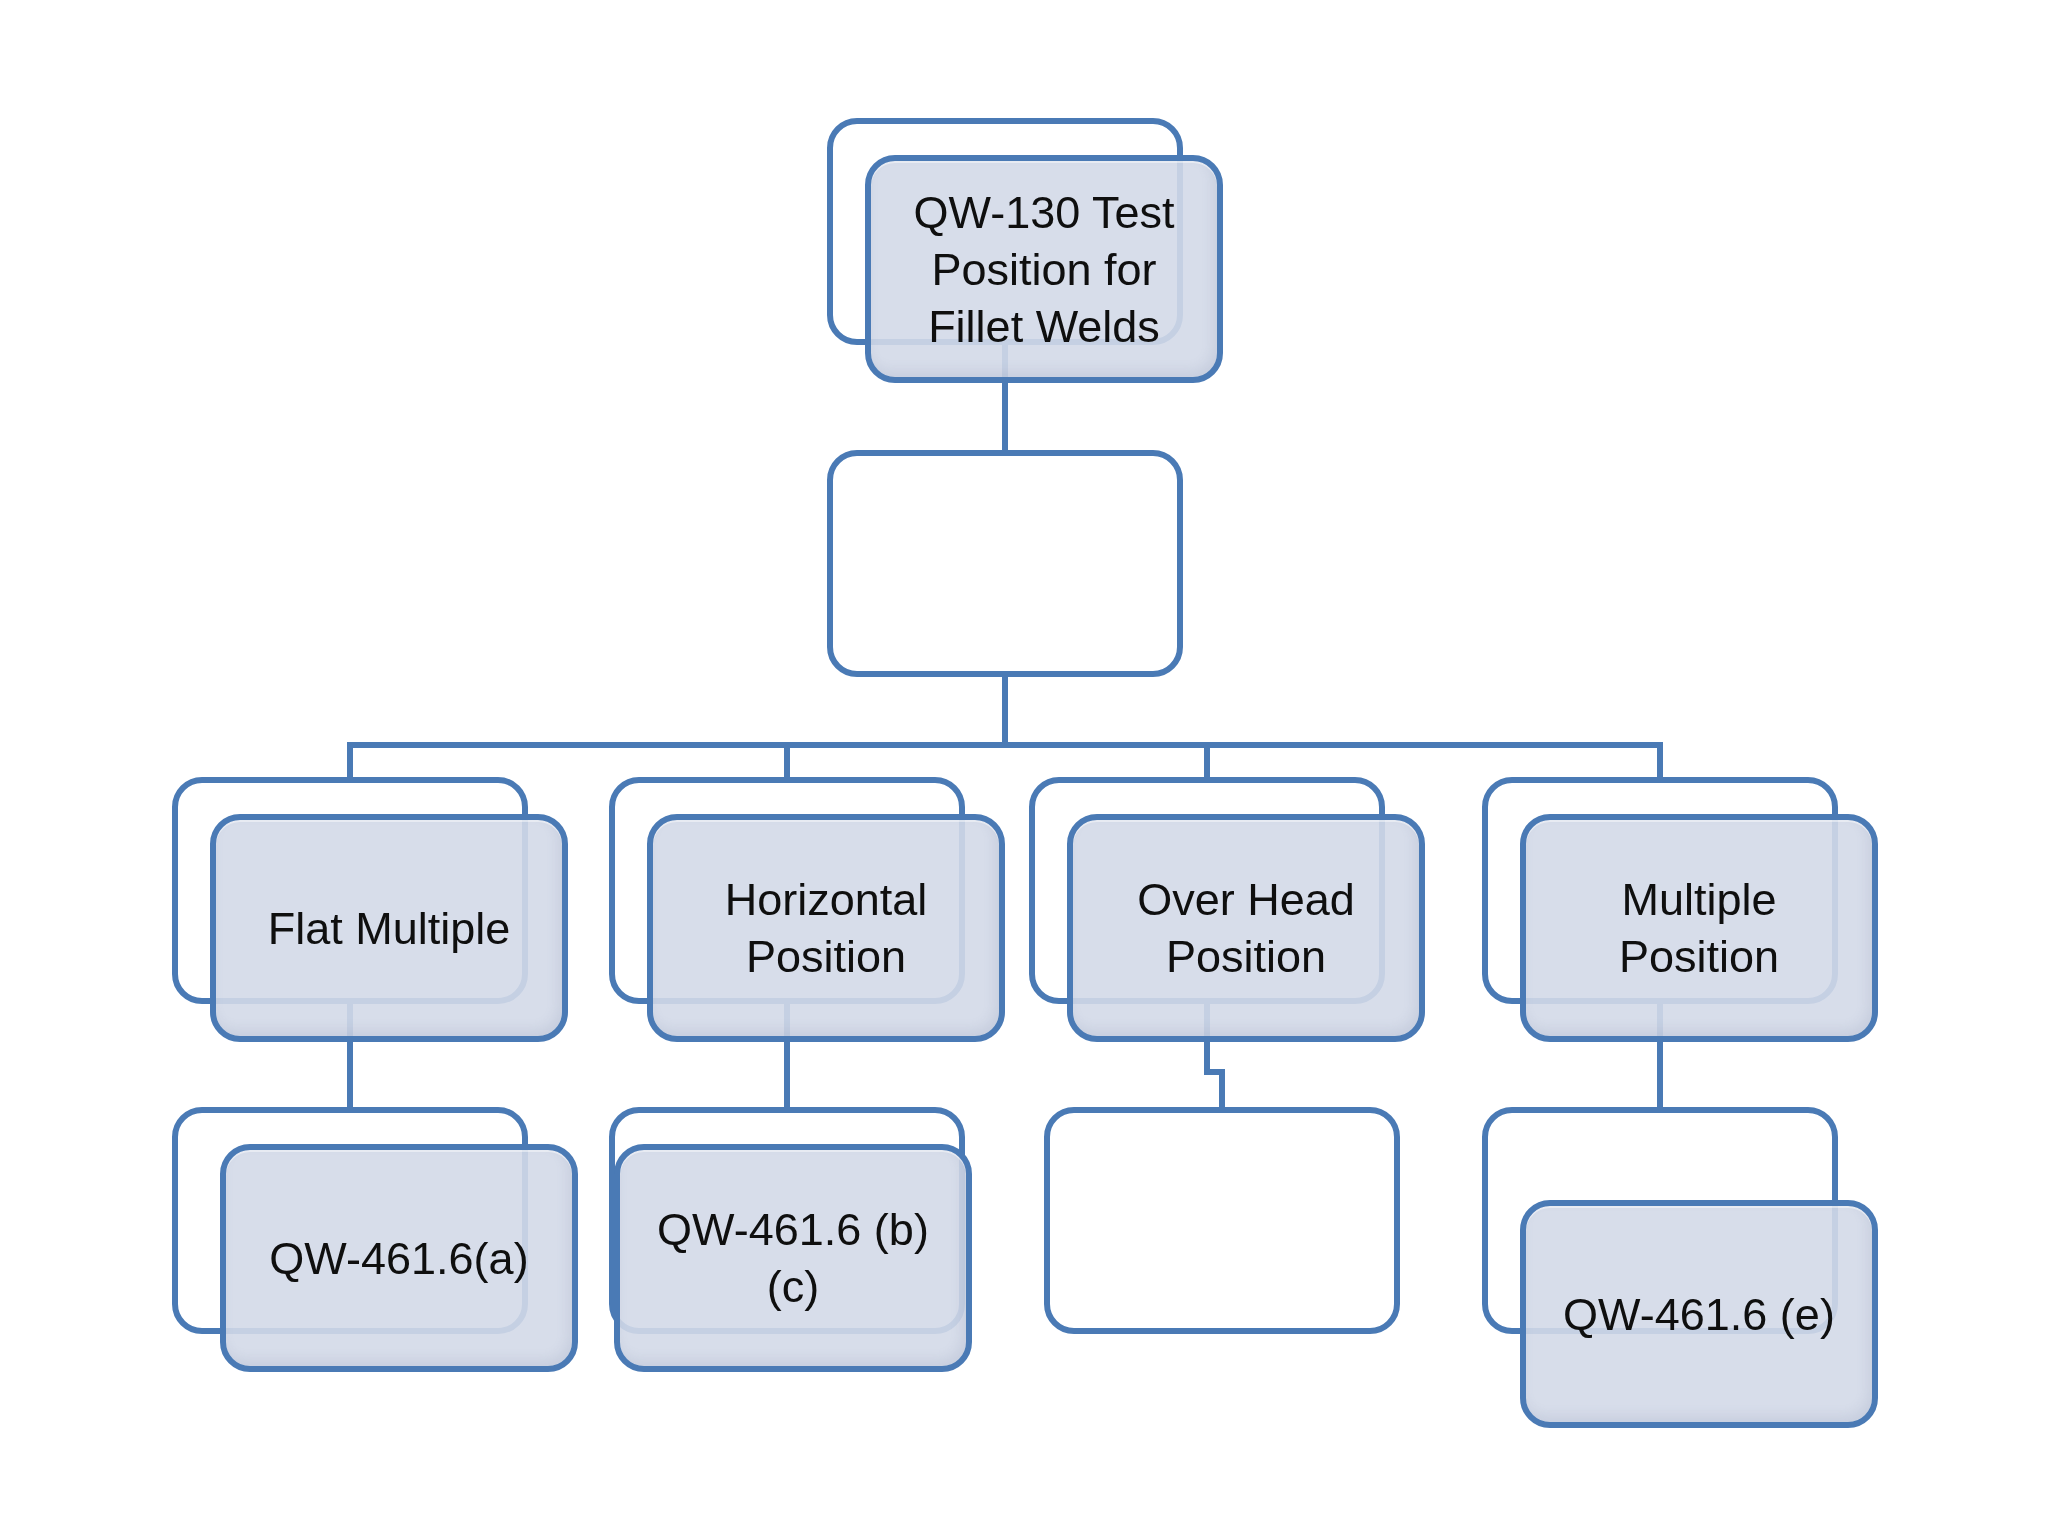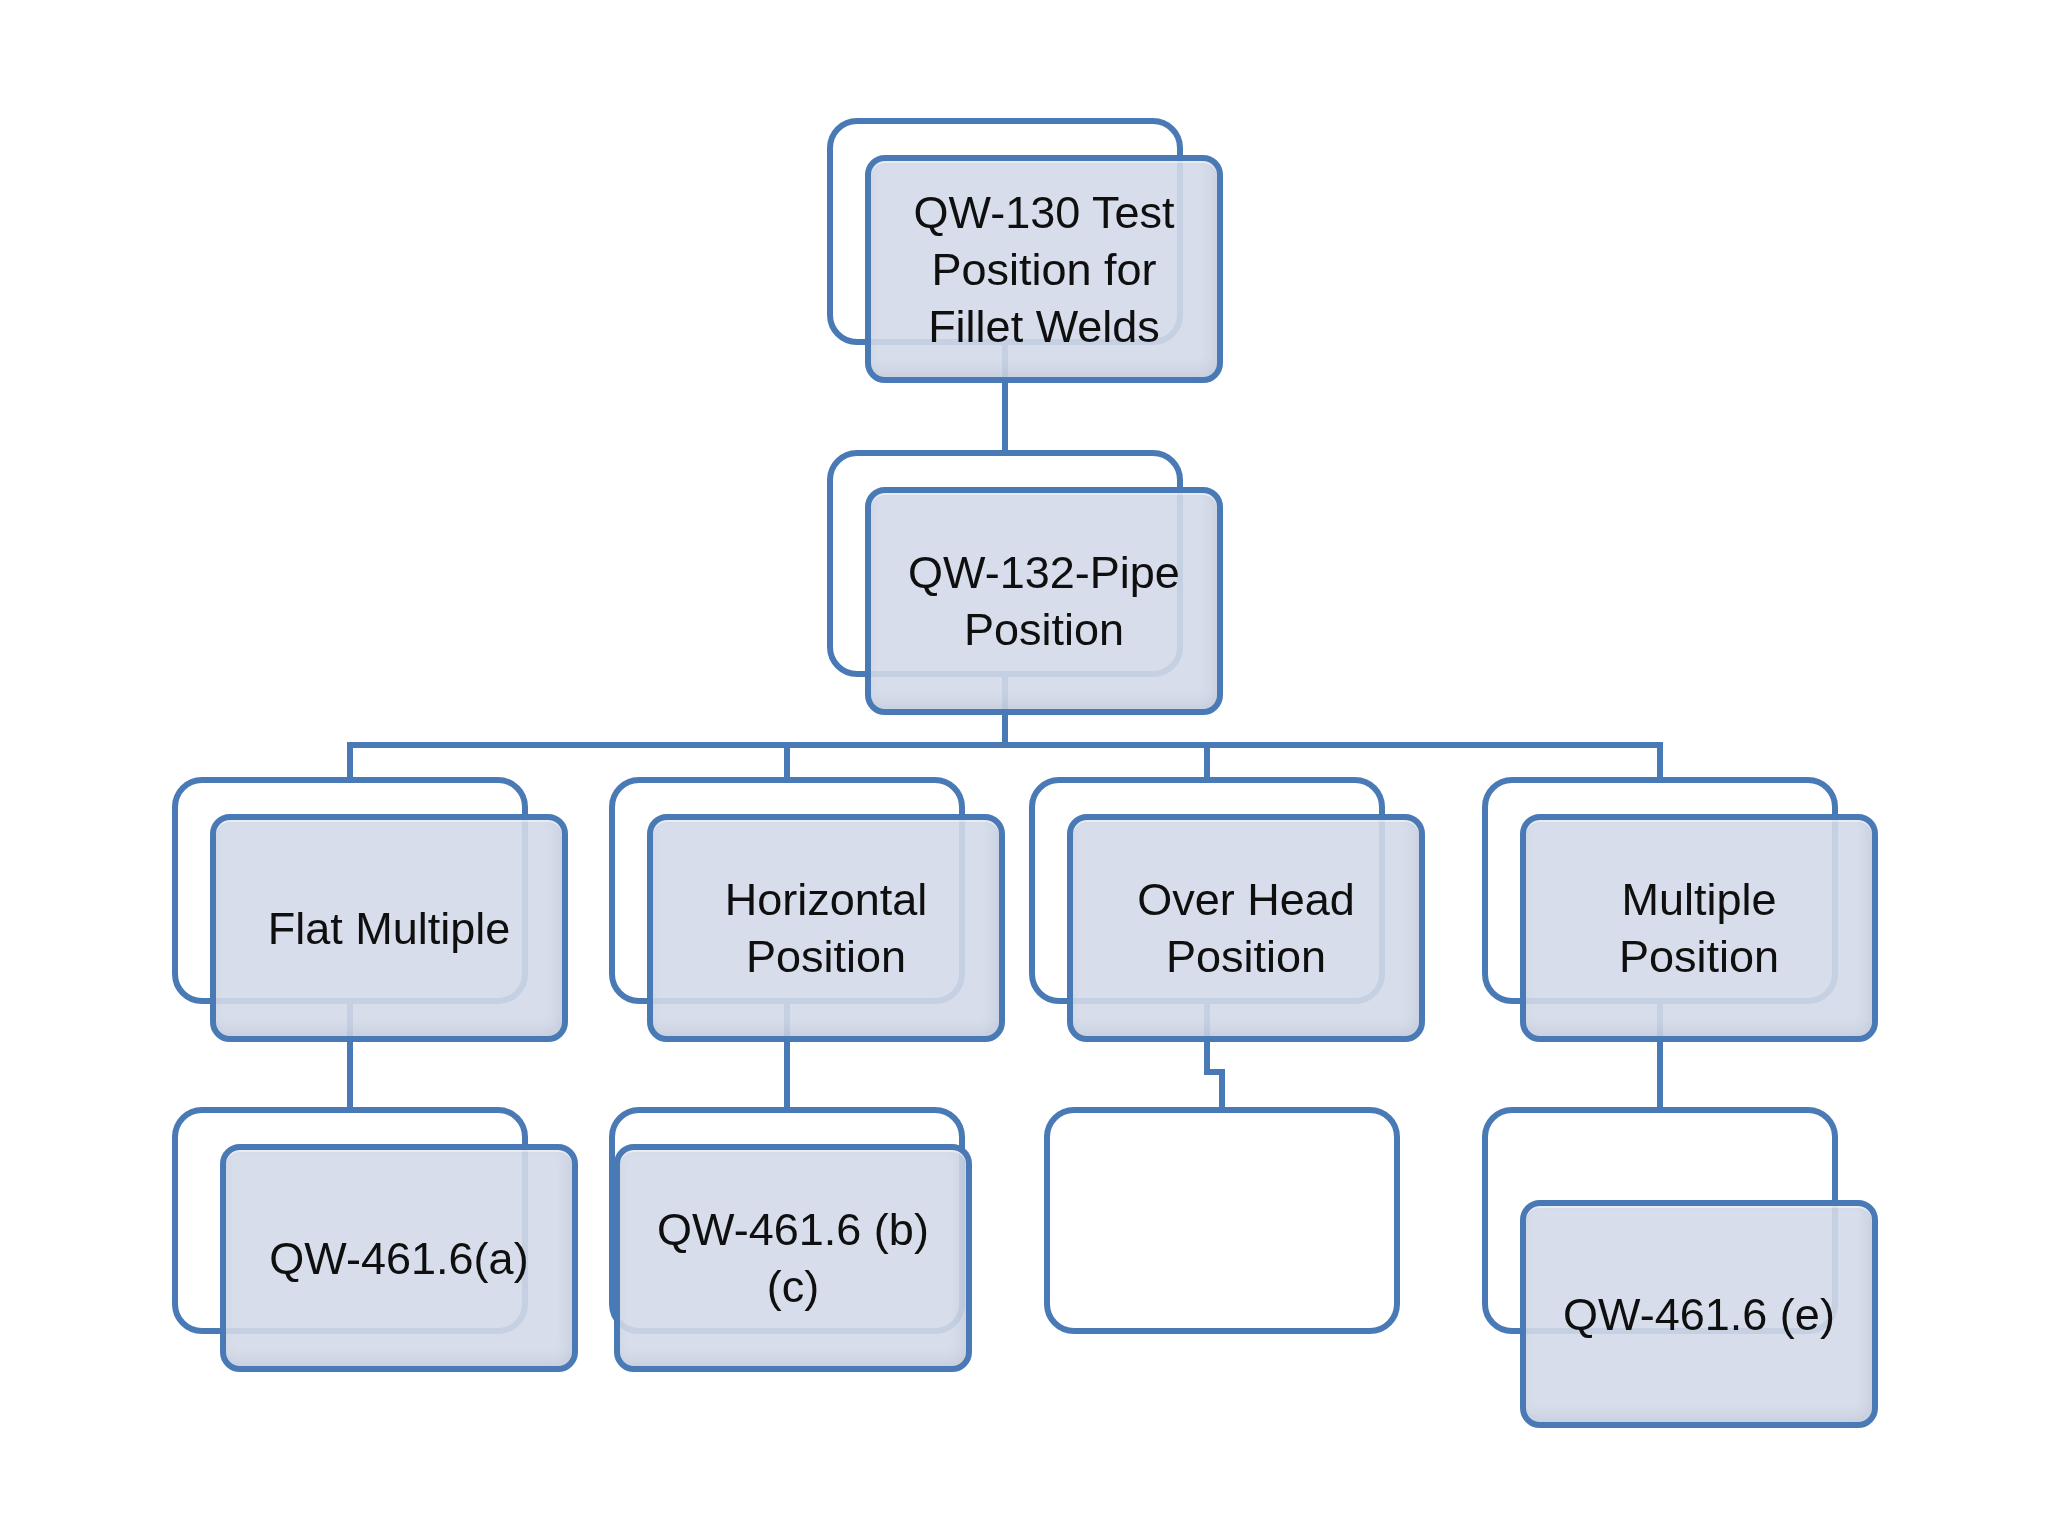--- a/index.html
+++ b/index.html
@@ -39,21 +39,21 @@
     border: 6px solid var(--border, #4a7ab5);
     border-radius: 30px;
     z-index: 1;
   }
   .front {
     position: absolute;
     width: 358px;
     height: 228px;
     background: var(--node-fill, rgba(211,217,232,0.9));
     border: 6px solid var(--border, #4a7ab5);
-    border-radius: 20px;
+    border-radius: 30px;
     box-shadow: inset 0 2px 0 rgba(255,255,255,0.45), inset -4px -6px 12px rgba(105,120,155,0.14);
     z-index: 2;
     display: flex;
     align-items: center;
     justify-content: center;
     text-align: center;
     padding: 0 24px;
   }
   .lbl {
     font-size: 45px;
@@ -86,23 +86,20 @@
   <div class="back" style="left:1029px; top:777px"></div>
   <div class="back" style="left:1482px; top:777px"></div>
   <div class="back" style="left:172px;  top:1107px"></div>
   <div class="back" style="left:609px;  top:1107px"></div>
   <div class="back" style="left:1044px; top:1107px"></div>
   <div class="back" style="left:1482px; top:1107px"></div>
 
   <div class="front" style="left:865px;  top:155px">
     <span class="lbl">QW-130 Test Position for Fillet Welds</span>
   </div>
-  <div class="front" style="left:865px;  top:487px">
-    <span class="lbl">QW-132-Pipe Position</span>
-  </div>
   <div class="front" style="left:210px;  top:814px">
     <span class="lbl">Flat Multiple</span>
   </div>
   <div class="front" style="left:647px;  top:814px">
     <span class="lbl">Horizontal Position</span>
   </div>
   <div class="front" style="left:1520px; top:814px">
     <span class="lbl">Multiple Position</span>
   </div>
   <div class="front" style="left:1067px; top:814px">

